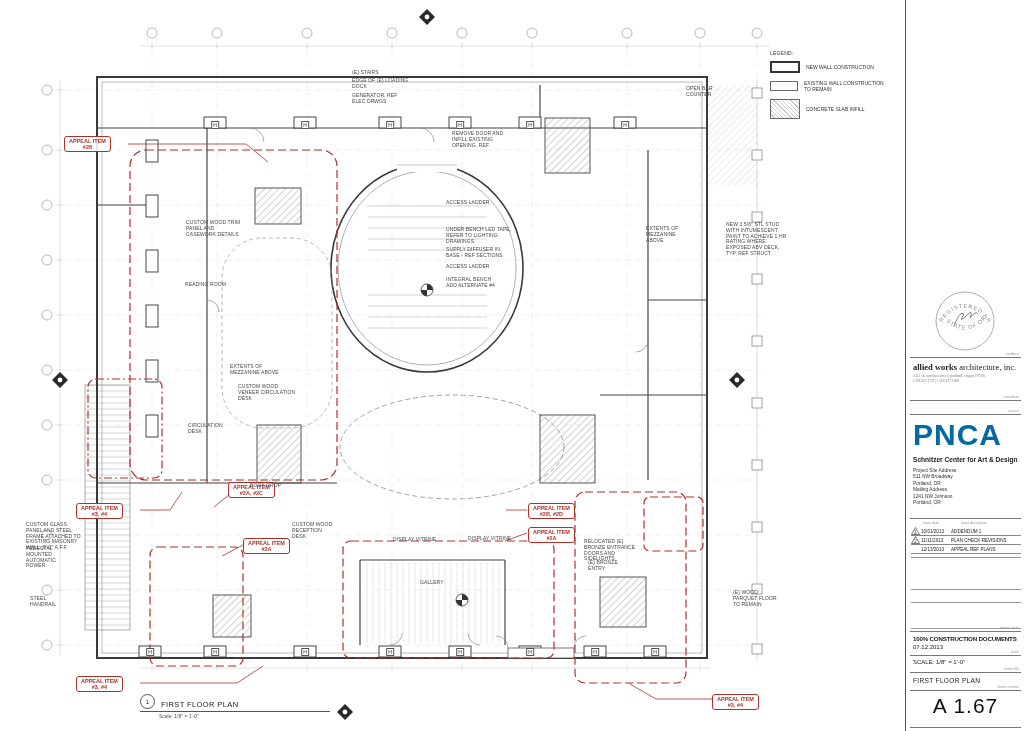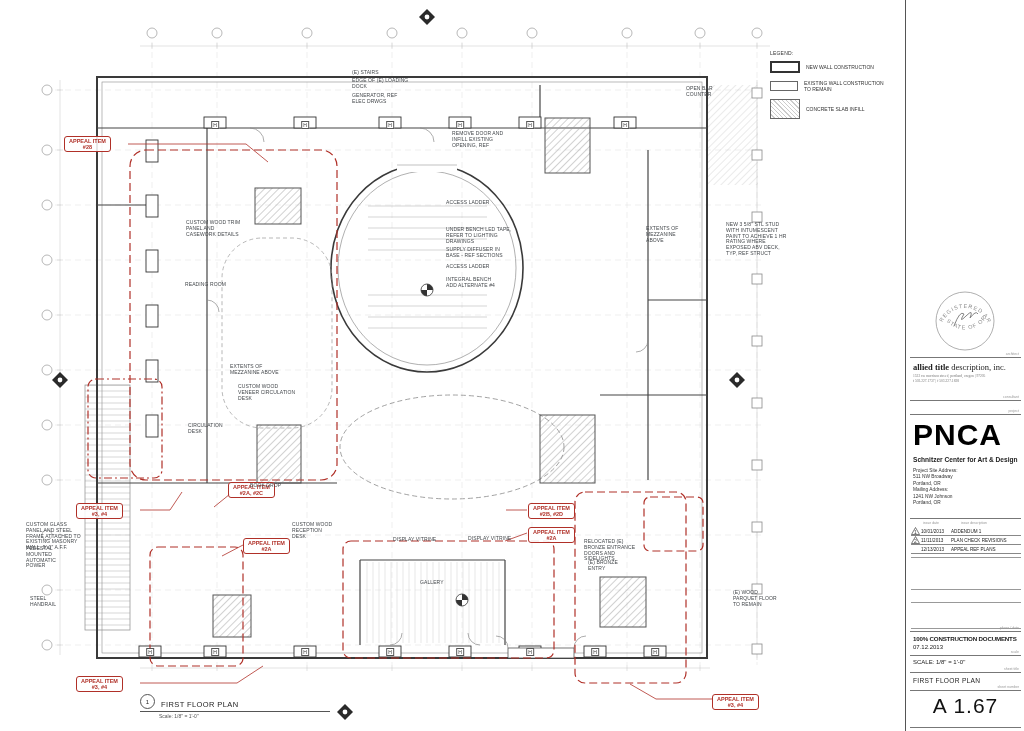--- a/index.html
+++ b/index.html
@@ -35,21 +35,21 @@
   
   .tb{position:absolute;left:905px;top:0;width:119px;height:731px;background:#fff;
       border-left:1px solid #555;border-right:1px solid #bbb;}
   .tb .rule{position:absolute;left:4px;right:4px;border-top:1px solid #777;}
   .tb .micro{position:absolute;right:6px;font-size:3.5px;color:#999;text-align:right;}
   .tb-stamp{position:absolute;left:26px;top:288px;}
   .firm{position:absolute;left:7px;top:362px;width:106px;font-family:"Liberation Serif",serif;}
   .firm-name{font-size:8.5px;}
   .firm-name b{font-weight:bold;}
   .firm-addr{font-size:3.6px;color:#777;margin-top:2px;line-height:1.4;}
-  .pnca{position:absolute;left:7px;top:418px;font-size:30px;font-weight:bold;letter-spacing:1px;color:#000000;}
+  .pnca{position:absolute;left:7px;top:418px;font-size:30px;font-weight:bold;letter-spacing:1px;color:#0369a1;}
   .proj-name{position:absolute;left:7px;top:456px;font-size:6.6px;font-weight:bold;}
   .proj-lines{position:absolute;left:7px;top:468px;font-size:4.8px;line-height:1.35;color:#333;}
   .rev-head{position:absolute;left:7px;top:521px;font-size:3.5px;color:#999;width:106px;display:flex;}
   .rev-head span:first-child{width:38px;margin-left:10px;}
   .rev-table{position:absolute;left:5px;top:527px;width:110px;}
   .rev-row{display:flex;align-items:center;font-size:4.6px;height:8px;border-bottom:.5px solid #888;}
   .rev-delta{width:10px;flex:0 0 auto;}
   .rev-date{width:30px;flex:0 0 auto;}
   .rev-desc{flex:1;}
   .rev-empty{position:absolute;left:5px;top:551px;width:110px;height:78px;
@@ -363,21 +363,21 @@
         <textPath href="#arcB" startOffset="4">STATE OF OREGON</textPath>
       </text>
       <path d="M22,38 q6,-16 10,-12 q-6,10 2,2 q8,-8 4,2 q6,-8 8,-4" fill="none" stroke="#777" stroke-width="0.9"></path>
     </svg>
 
     <div class="rule" style="top:357px"></div>
     <div class="micro" style="top:352px">architect</div>
 
     <div class="firm">
       <div class="firm-name">
-        <b>allied title</b><span> description, inc.</span>
+        <b>allied works</b><span> architecture, inc.</span>
       </div>
       <div class="firm-addr">
         <div>1532 sw morrison street | portland, oregon | 97205</div>
         <div>t 503.227.1737 | f 503.227.1828</div>
       </div>
     </div>
 
     <div class="rule" style="top:400px"></div>
     <div class="micro" style="top:395px">consultant</div>
 

